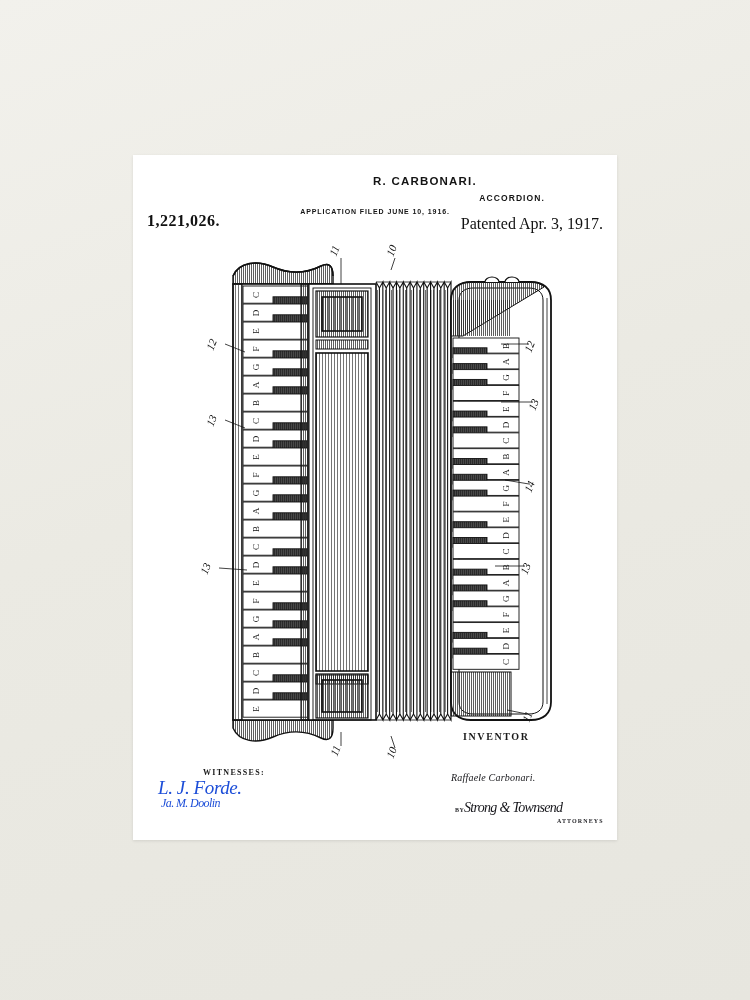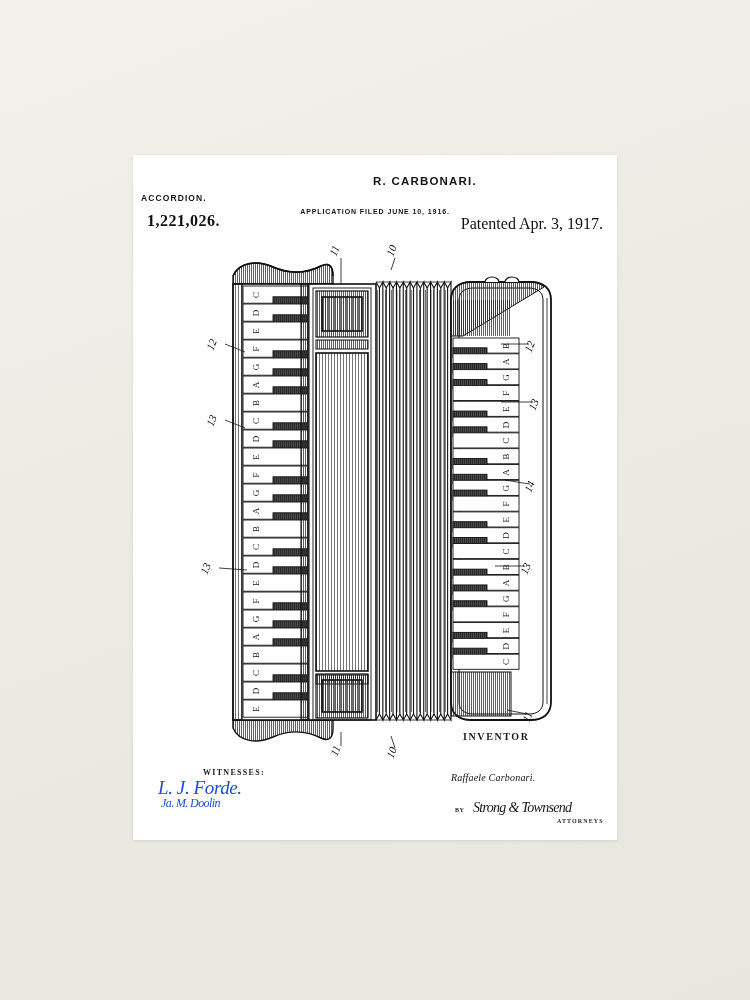--- a/index.html
+++ b/index.html
@@ -22,21 +22,21 @@
   }
 
   
   .hdr{position:absolute;left:0;top:0;width:484px;}
   .hdr-title{
     position:absolute;top:20px;left:0;width:584px;text-align:center;
     font-family:"Liberation Sans", sans-serif;
     font-size:11.5px;letter-spacing:1.2px;color:#141414;font-weight:700;
   }
   .hdr-sub{
-    position:absolute;top:38px;left:8px;width:396px;text-align:left;
+    position:absolute;top:38px;left:16px;width:396px;text-align:right;
     font-family:"Liberation Sans", sans-serif;
     font-size:8.5px;letter-spacing:1.1px;color:#141414;font-weight:700;
   }
   .hdr-app{
     position:absolute;top:53px;left:0;width:484px;text-align:center;
     font-family:"Liberation Sans", sans-serif;
     font-size:7px;letter-spacing:0.9px;color:#141414;font-weight:700;
   }
   .hdr-num{
     position:absolute;top:57px;left:14px;
@@ -70,21 +70,21 @@
     position:absolute;left:330px;top:576px;
     font-family:"Liberation Serif", serif;
     font-size:10px;font-weight:700;letter-spacing:1.6px;color:#1a1a1a;
   }
   .inv-name{
     position:absolute;left:318px;top:617px;
     font-family:"Liberation Serif", serif;
     font-style:italic;font-size:10px;color:#141418;letter-spacing:0.2px;
   }
   .atty-sig{
-    position:absolute;left:340px;top:645px;
+    position:absolute;left:331px;top:645px;
     font-family:"Liberation Serif", serif;
     font-style:italic;font-size:14px;color:#15151a;
     transform:skewX(-12px);letter-spacing:-0.7px;white-space:nowrap;text-align:center;
   }
   .atty-by{
     position:absolute;left:322px;top:652px;
     font-family:"Liberation Serif", serif;
     font-size:6px;font-weight:700;letter-spacing:0.6px;color:#26262a;
   }
   .atty-lbl{

